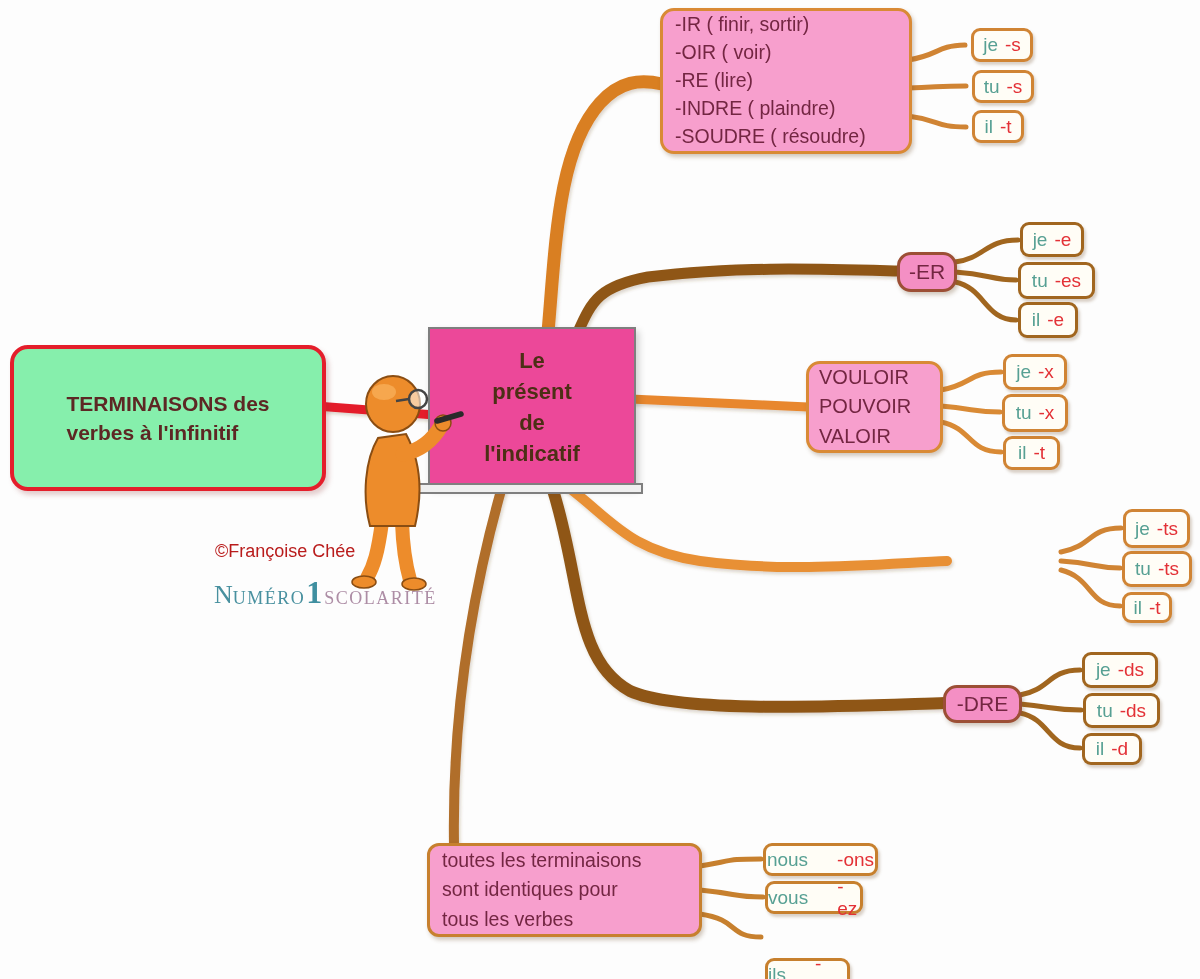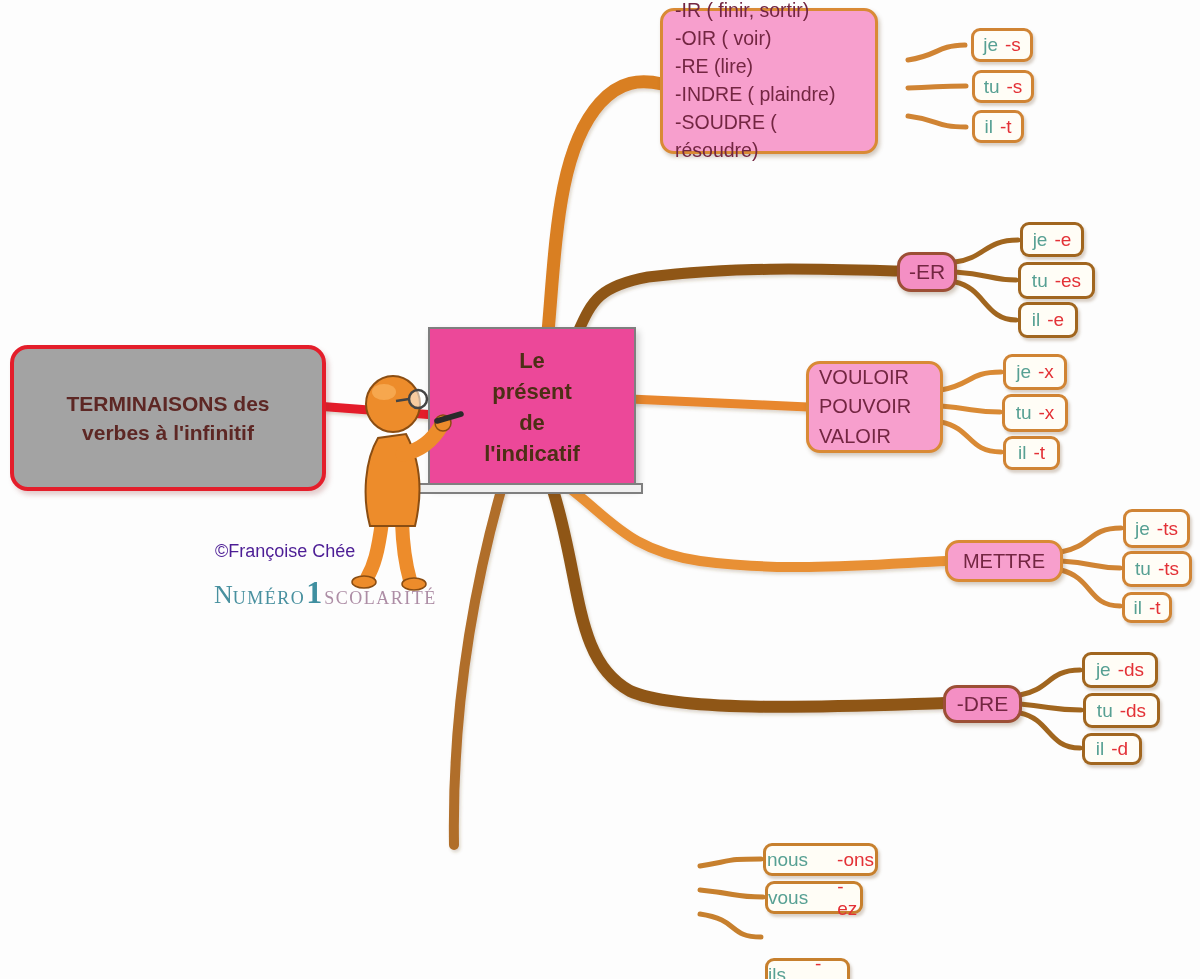--- a/index.html
+++ b/index.html
@@ -14,33 +14,33 @@
   .node-label{white-space:pre-line;color:#732642;width:100%;}
 
   .leaf{position:absolute;box-sizing:border-box;background:#fffdf6;border:3px solid #d08434;
         border-radius:9px;display:flex;align-items:center;justify-content:center;gap:7px;
         font-size:19px;z-index:2;box-shadow:2px 3px 3px rgba(110,75,40,.25);}
   .leaf .pronoun{color:#57a093;}
   .leaf .ending{color:#e33136;}
   .leaf.brown{border-color:#a1661f;}
   .leaf.tan{border-color:#c7802e;gap:29px;}
 
-  #root-box{position:absolute;left:10px;top:345px;width:308px;height:138px;background:#a3a3a3;
+  #root-box{position:absolute;left:10px;top:345px;width:308px;height:138px;background:#86efac;
         border:4px solid #e41e2b;border-radius:18px;display:flex;align-items:center;justify-content:center;
-        text-align:center;font-weight:bold;font-size:21px;line-height:1.4;color:#5d2724;z-index:2;
+        text-align:left;font-weight:bold;font-size:21px;line-height:1.4;color:#5d2724;z-index:2;
         white-space:pre-line;box-shadow:3px 4px 5px rgba(150,60,60,.25);}
 
   #board{position:absolute;left:428px;top:327px;width:204px;height:156px;background:#ec4899;
         border:2px solid #7f7f7f;display:flex;align-items:center;justify-content:center;text-align:center;
         font-weight:bold;font-size:22px;line-height:1.42;color:#4c2f15;z-index:3;white-space:pre-line;
         box-shadow:3px 4px 7px rgba(0,0,0,.18);}
   #tray{position:absolute;left:417px;top:483px;width:226px;height:11px;background:#efefef;
         border:2px solid #7f7f7f;box-sizing:border-box;z-index:3;}
 
-  #credit{position:absolute;left:215px;top:541px;font-size:18px;color:#4c1d95;z-index:2;}
+  #credit{position:absolute;left:215px;top:541px;font-size:18px;color:#b91c1c;z-index:2;}
   #logo{position:absolute;left:214px;top:576px;z-index:2;display:flex;align-items:flex-end;
         font-family:"Liberation Serif", serif;line-height:1;}
   .logo-n{font-size:26px;color:#48909f;}
   .logo-umero{font-size:18px;color:#48909f;letter-spacing:1.5px;padding-bottom:1px;}
   .logo-one{font-size:32px;font-weight:bold;color:#3f8fa0;margin:0 2px 0 1px;}
   .logo-scolarite{font-size:18px;color:#ad8da5;letter-spacing:1.5px;padding-bottom:1px;}
 </style>
 </head>
 <body>
 
@@ -93,21 +93,21 @@
 
   <div id="root-box">TERMINAISONS des
 verbes à l'infinitif</div>
 
   <div id="board">Le
 présent
 de
 l'indicatif</div>
   <div id="tray"></div>
 
-  <div class="node" style="left:660px;top:8px;width:218px;height:146px;padding:6px 12px;font-size:19.5px;line-height:1.43;">
+  <div class="node" style="left:660px;top:8px;width:252px;height:146px;padding:6px 12px;font-size:19.5px;line-height:1.43;">
     <div class="node-label">-IR ( finir, sortir)
 -OIR ( voir)
 -RE (lire)
 -INDRE ( plaindre)
 -SOUDRE ( résoudre)</div>
   </div>
   <div class="leaf" style="left:971px;top:28px;width:62px;height:34px;">
     <span class="pronoun">je</span>
     <span class="ending">-s</span>
   </div>
@@ -147,23 +147,20 @@
   </div>
   <div class="leaf" style="left:1002px;top:394px;width:66px;height:38px;">
     <span class="pronoun">tu</span>
     <span class="ending">-x</span>
   </div>
   <div class="leaf" style="left:1003px;top:436px;width:57px;height:34px;">
     <span class="pronoun">il</span>
     <span class="ending">-t</span>
   </div>
 
-  <div class="node" style="left:945px;top:540px;width:118px;height:42px;justify-content:center;text-align:center;font-size:20px;">
-    <div class="node-label">METTRE</div>
-  </div>
   <div class="leaf" style="left:1123px;top:509px;width:67px;height:39px;">
     <span class="pronoun">je</span>
     <span class="ending">-ts</span>
   </div>
   <div class="leaf" style="left:1122px;top:551px;width:70px;height:36px;">
     <span class="pronoun">tu</span>
     <span class="ending">-ts</span>
   </div>
   <div class="leaf" style="left:1122px;top:592px;width:50px;height:31px;">
     <span class="pronoun">il</span>
@@ -179,20 +176,25 @@
   </div>
   <div class="leaf brown" style="left:1083px;top:693px;width:77px;height:35px;">
     <span class="pronoun">tu</span>
     <span class="ending">-ds</span>
   </div>
   <div class="leaf brown" style="left:1082px;top:733px;width:60px;height:32px;">
     <span class="pronoun">il</span>
     <span class="ending">-d</span>
   </div>
 
+  <div class="node" style="left:427px;top:843px;width:275px;height:94px;padding:4px 12px;font-size:19.5px;line-height:1.5;border-color:#c7802e;border-radius:12px;">
+    <div class="node-label">toutes les terminaisons
+sont identiques pour
+tous les verbes</div>
+  </div>
   <div class="leaf tan" style="left:763px;top:843px;width:115px;height:33px;">
     <span class="pronoun">nous</span>
     <span class="ending">-ons</span>
   </div>
   <div class="leaf tan" style="left:765px;top:881px;width:98px;height:33px;">
     <span class="pronoun">vous</span>
     <span class="ending">-ez</span>
   </div>
   <div class="leaf tan" style="left:765px;top:922px;width:85px;height:33px;margin-top:36px;">
     <span class="pronoun">ils</span>

